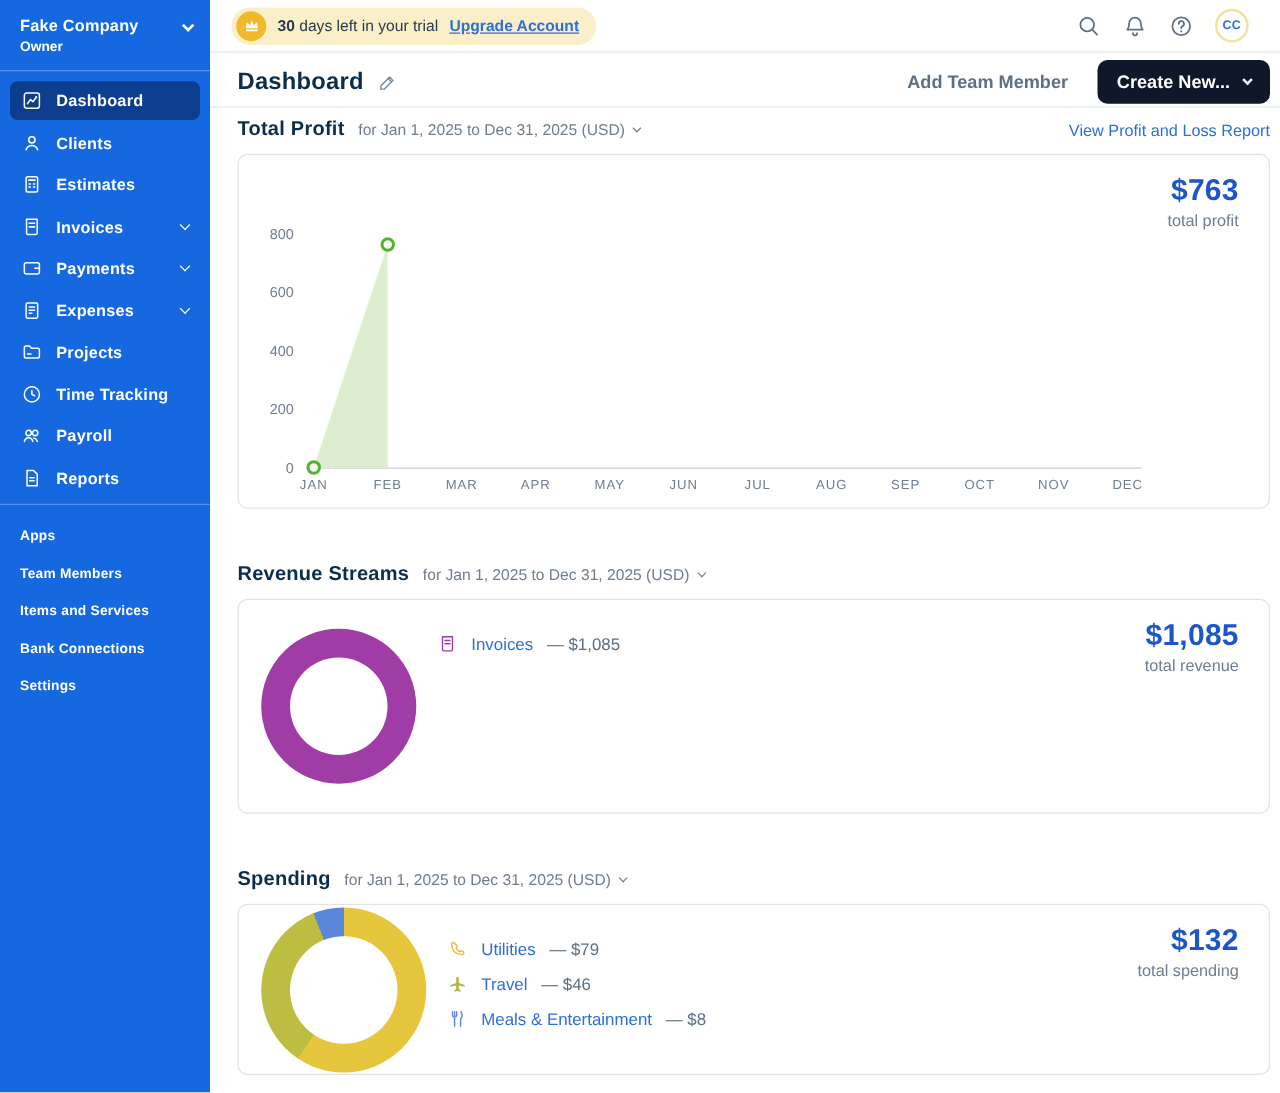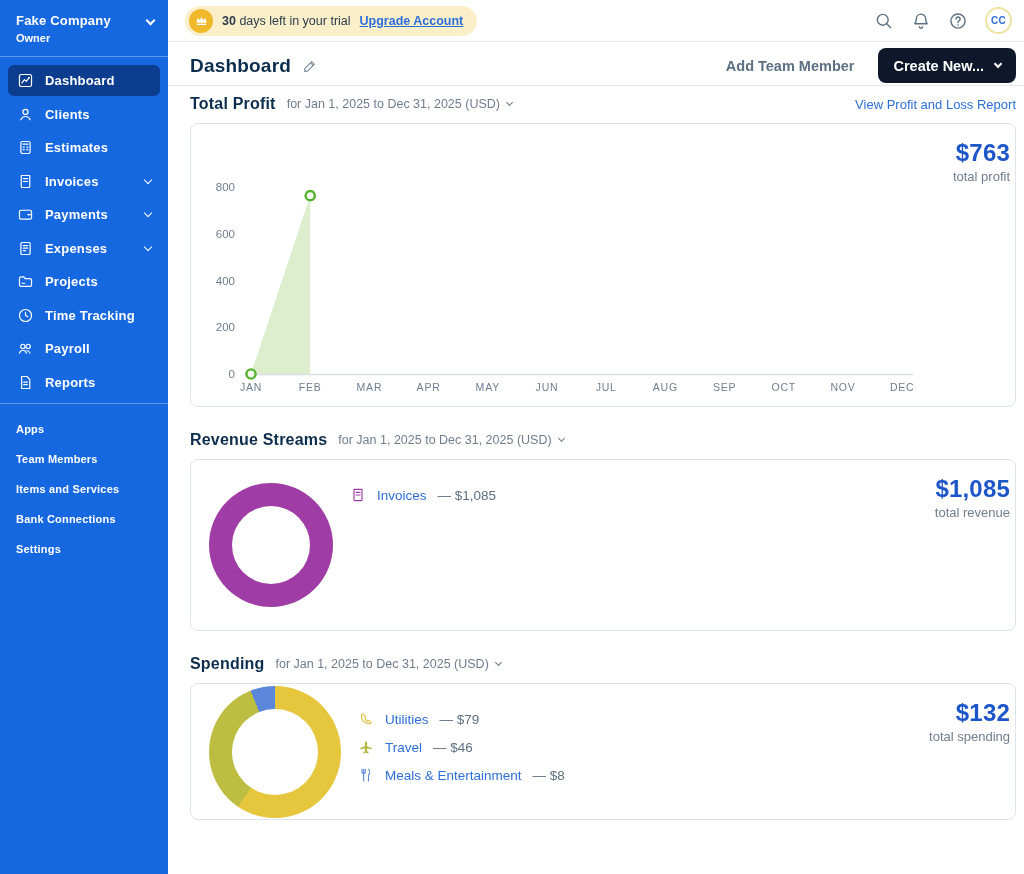--- a/index.html
+++ b/index.html
@@ -26,21 +26,21 @@
   .nav-item .chev { margin-left:auto; width:6px; height:6px; border-width:0 1.8px 1.8px 0; margin-top:-3px; }
   .nav2 { padding:5px 16px; }
   .nav2-item { font-size:11px; font-weight:700; letter-spacing:.2px; padding:9px 0 9px; cursor:pointer; }
 
   .icon svg { width:100%; height:100%; fill:none; stroke:currentColor;
               stroke-width:1.7; stroke-linecap:round; stroke-linejoin:round; display:block; }
 
   
   .main { flex:1; display:flex; flex-direction:column; min-width:0; }
   .topbar { height:42px; border-bottom:1px solid #E4E8EE; display:flex; align-items:center;
-            padding:0 12px 0 17px; background:#fff; flex-shrink:0; }
+            padding:0 25px 0 17px; background:#fff; flex-shrink:0; }
   .trial-pill { display:flex; align-items:center; background:#FBEFC9; border-radius:16px;
                 height:30px; padding:0 14px 0 4px; gap:9px; }
   .crown-badge { width:24px; height:24px; border-radius:50%; background:#F0B92B; color:#fff;
                  display:flex; align-items:center; justify-content:center; }
   .crown-badge .icon { width:15px; height:15px; }
   .trial-text { font-size:12.5px; color:#2B3B4E; }
   .trial-text b { font-weight:700; }
   .upgrade { font-size:12.5px; color:#2D6FD9; font-weight:700; text-decoration:underline; cursor:pointer; }
   .topbar-right { margin-left:auto; display:flex; align-items:center; gap:17px; }
   .tb-icon { width:20px; height:20px; color:#5E7083; cursor:pointer; background:none; border:none; padding:0; }
@@ -54,30 +54,30 @@
   .pencil { color:#7A8A9A; margin-left:11px; width:16px; height:16px; cursor:pointer; background:none; border:none; padding:0; }
   .head-actions { margin-left:auto; display:flex; align-items:center; gap:24px; }
   .add-team { font-size:14.5px; font-weight:700; color:#5E7083; cursor:pointer; background:none; border:none; }
   .create-new { background:#0f172a; color:#fff; font-size:14.5px; font-weight:700; border:none;
                 border-radius:8px; height:35px; padding:12px 15px; display:flex; align-items:center;
                 gap:11px; cursor:pointer; }
   .create-new .chev { width:6px; height:6px; margin-top:-4px; }
   .head-divider { height:1px; background:#E4E8EE; margin:0 -8px 0 -22px; }
 
   .section-head { display:flex; align-items:center; margin-top:9px; }
-  .section-head.later { margin-top:24px; }
+  .section-head.later { margin-top:44px; }
   .sec-title { font-size:16px; font-weight:700; color:#0C2D4D; letter-spacing:.2px; }
   .sec-range { font-size:12.5px; color:#6F7D8F; margin-left:11px; display:flex;
                align-items:center; gap:7px; cursor:pointer; background:none; border:none; }
   .sec-range .chev { width:5px; height:5px; border-width:0 1.6px 1.6px 0; border-color:#6F7D8F; margin-top:-3px; }
   .sec-link { margin-left:auto; font-size:13px; color:#2D6FD9; cursor:pointer; text-decoration:none; }
 
   .card { border:1px solid #DFE3EA; border-radius:8px; background:#fff; position:relative; }
   .profit-card { height:284px; margin-top:10px; overflow:hidden; }
-  .totals { position:absolute; top:15px; right:5px; text-align:right; }
+  .totals { position:absolute; top:15px; right:24px; text-align:right; }
   .totals .val { font-size:24px; font-weight:700; color:#1D56C9; letter-spacing:.2px; }
   .totals .lbl { font-size:13px; color:#6F7D8F; margin-top:2px; }
   #profit-chart { position:absolute; left:0; top:0; }
 
   .donut-card { margin-top:10px; display:flex; align-items:center; padding:0 20px 0 18px; }
   .revenue-card { height:172px; }
   .spending-card { height:137px; }
   .donut { border-radius:50%; position:relative; flex-shrink:0; }
   .donut .hole { position:absolute; background:#fff; border-radius:50%; }
   .legend { margin-left:17px; align-self:flex-start; padding-top:27px;

